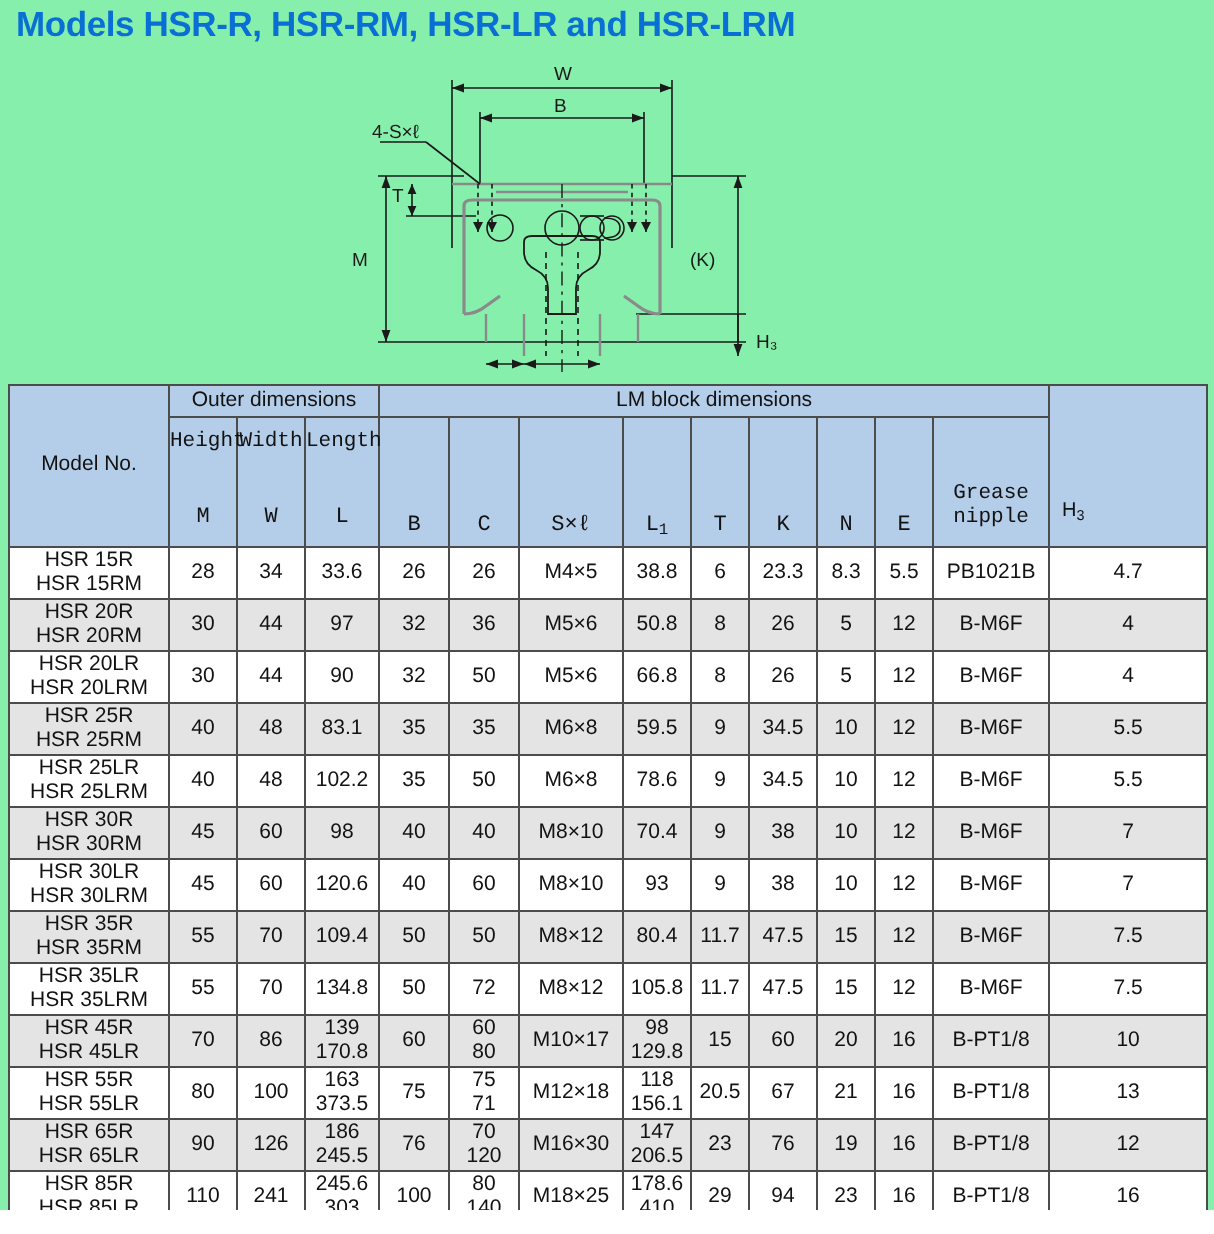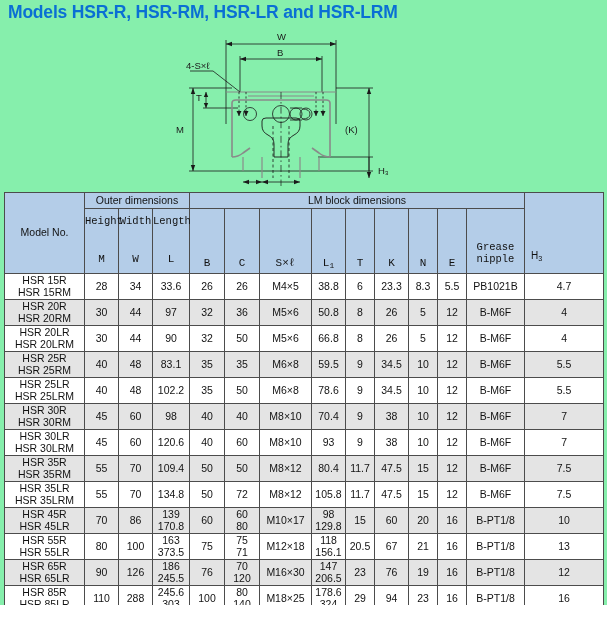--- a/index.html
+++ b/index.html
@@ -523,34 +523,34 @@
             <td>16</td>
             <td>B-PT1/8</td>
             <td class="h3v">12</td>
           </tr>
           <tr>
             <td class="model two-line">
               <span>HSR 85R</span>
               <span>HSR 85LR</span>
             </td>
             <td>110</td>
-            <td>288</td>
+            <td>241</td>
             <td class="two-line">
               <span>245.6</span>
               <span>303</span>
             </td>
             <td>100</td>
             <td class="two-line">
               <span>80</span>
               <span>140</span>
             </td>
             <td>M18×25</td>
             <td class="two-line">
               <span>178.6</span>
-              <span>324</span>
+              <span>410</span>
             </td>
             <td>29</td>
             <td>94</td>
             <td>23</td>
             <td>16</td>
             <td>B-PT1/8</td>
             <td class="h3v">16</td>
           </tr>
         </tbody>
     </table>

